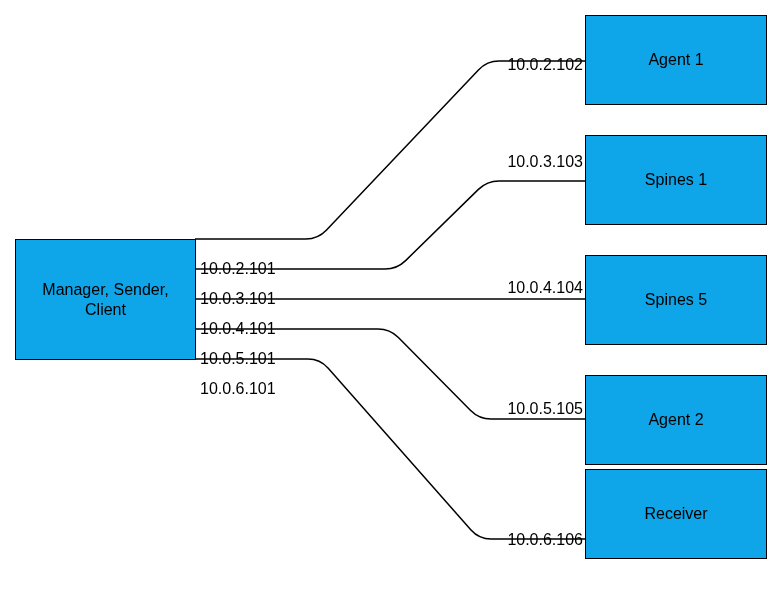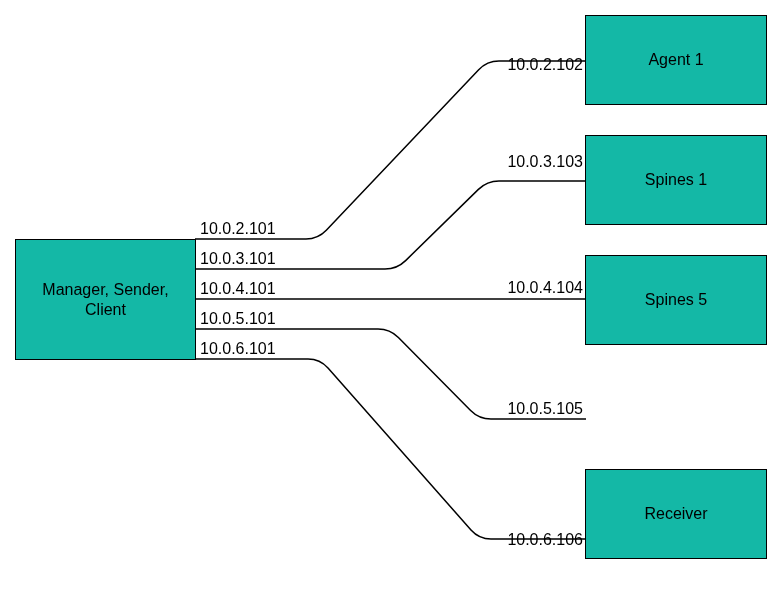--- a/index.html
+++ b/index.html
@@ -24,21 +24,21 @@
     height: 602px;
   }
   .wires path {
     fill: none;
     stroke: #000000;
     stroke-width: 1.5;
   }
   .node {
     position: absolute;
     box-sizing: border-box;
-    background: #14b8a6;
+    background: #0ea5e9;
     border: 1.7px solid #000000;
     display: flex;
     flex-direction: column;
     align-items: center;
     justify-content: center;
     text-align: center;
     font-size: 16px;
     line-height: 20px;
   }
   .node--manager {
@@ -56,20 +56,21 @@
   .ip-label {
     position: absolute;
     font-size: 16px;
     line-height: 19px;
     height: 19px;
     white-space: nowrap;
   }
   .ip-label--left {
     left: 200px;
     text-align: left;
+    margin-top: 40px;
   }
   .ip-label--right {
     right: 199px;
     text-align: right;
   }
 </style>
 </head>
 <body>
 
 <div class="canvas">
@@ -89,20 +90,23 @@
 
   <div class="node node--right" style="top:15px">
     <span>Agent 1</span>
   </div>
   <div class="node node--right" style="top:135px">
     <span>Spines 1</span>
   </div>
   <div class="node node--right" style="top:255px">
     <span>Spines 5</span>
   </div>
+  <div class="node node--right" style="top:375px">
+    <span>Agent 2</span>
+  </div>
   <div class="node node--right" style="top:469px">
     <span>Receiver</span>
   </div>
 
   <div class="ip-label ip-label--left" style="top:219px">10.0.2.101</div>
   <div class="ip-label ip-label--left" style="top:249px">10.0.3.101</div>
   <div class="ip-label ip-label--left" style="top:279px">10.0.4.101</div>
   <div class="ip-label ip-label--left" style="top:309px">10.0.5.101</div>
   <div class="ip-label ip-label--left" style="top:339px">10.0.6.101</div>
 

